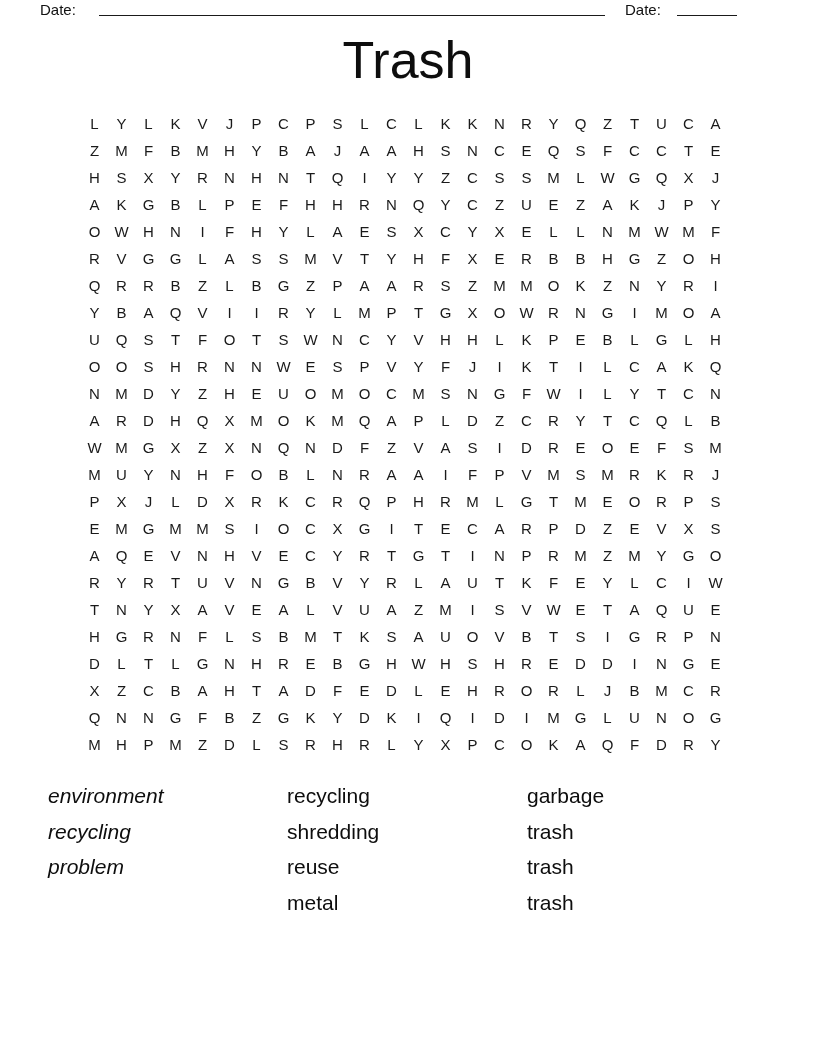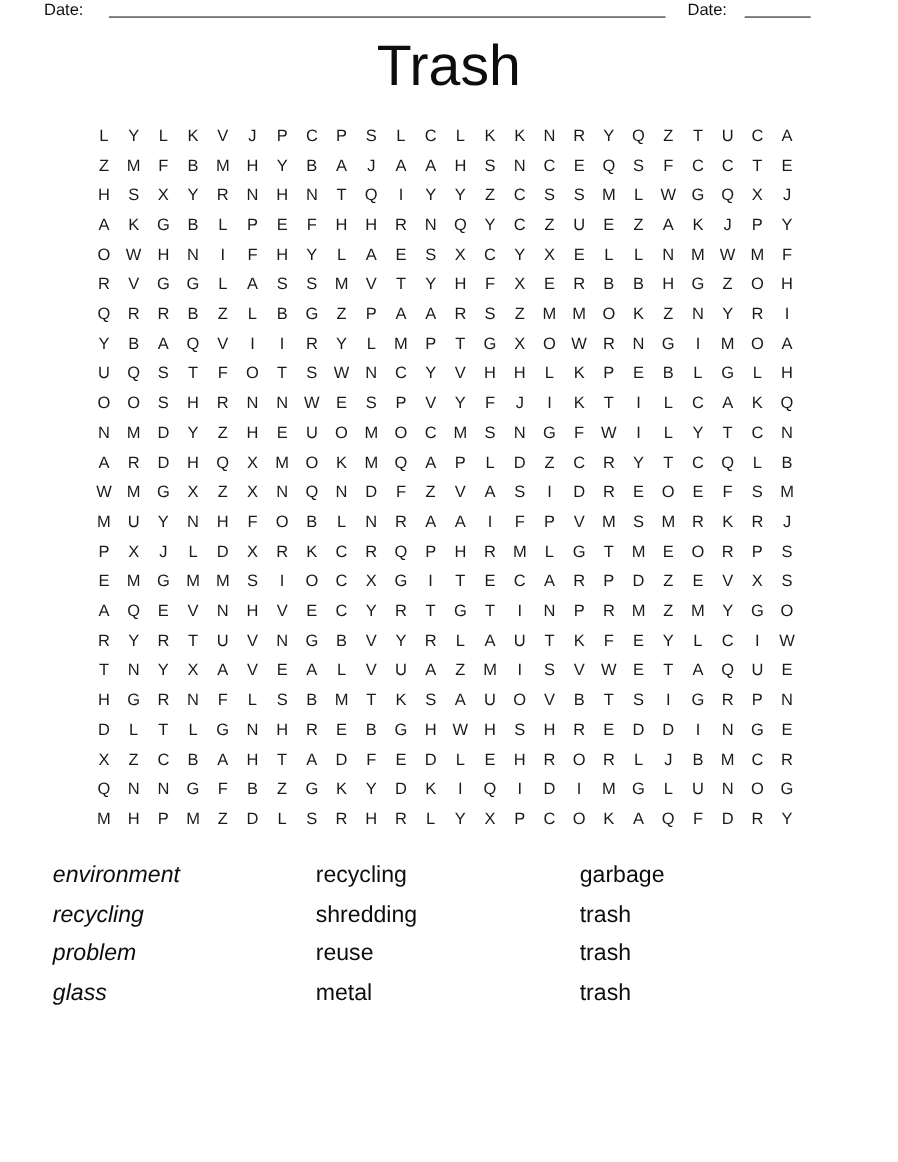--- a/index.html
+++ b/index.html
@@ -671,21 +671,20 @@
       <div class="cell">D</div>
       <div class="cell">R</div>
       <div class="cell">Y</div>
     </div>
 
   <div class="words">
       <div class="word-col">
         <div class="word">environment</div>
         <div class="word">recycling</div>
         <div class="word">problem</div>
-        <div class="word">glass</div>
       </div>
       <div class="word-col">
         <div class="word">recycling</div>
         <div class="word">shredding</div>
         <div class="word">reuse</div>
         <div class="word">metal</div>
       </div>
       <div class="word-col">
         <div class="word">garbage</div>
         <div class="word">trash</div>

